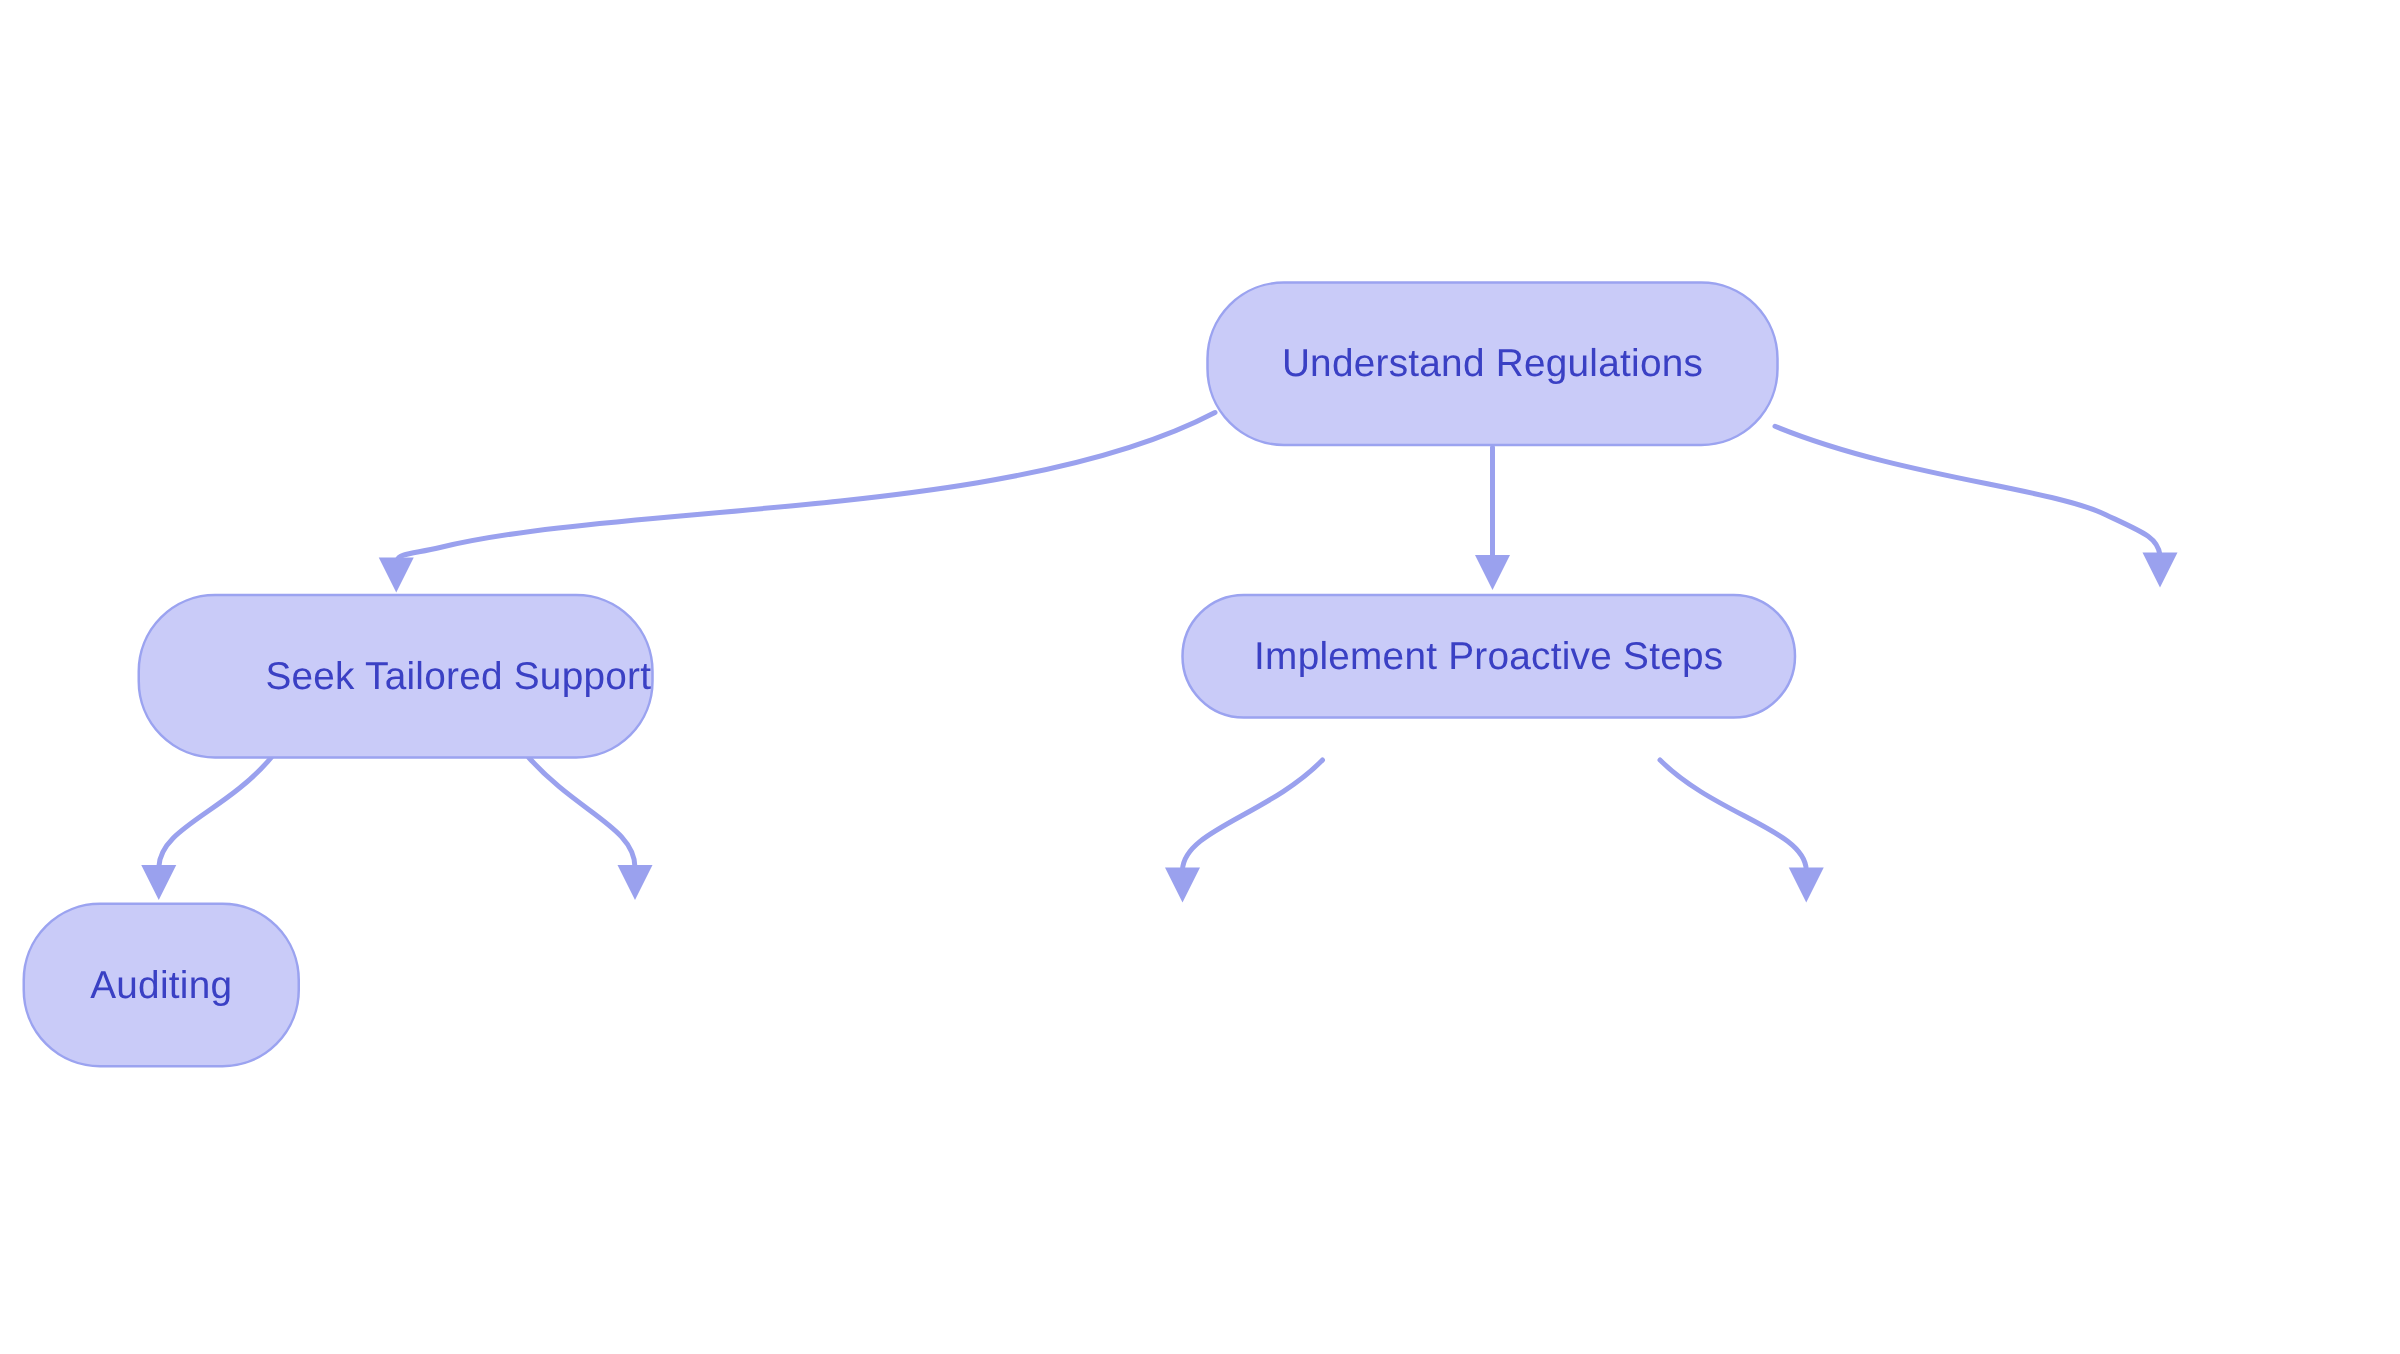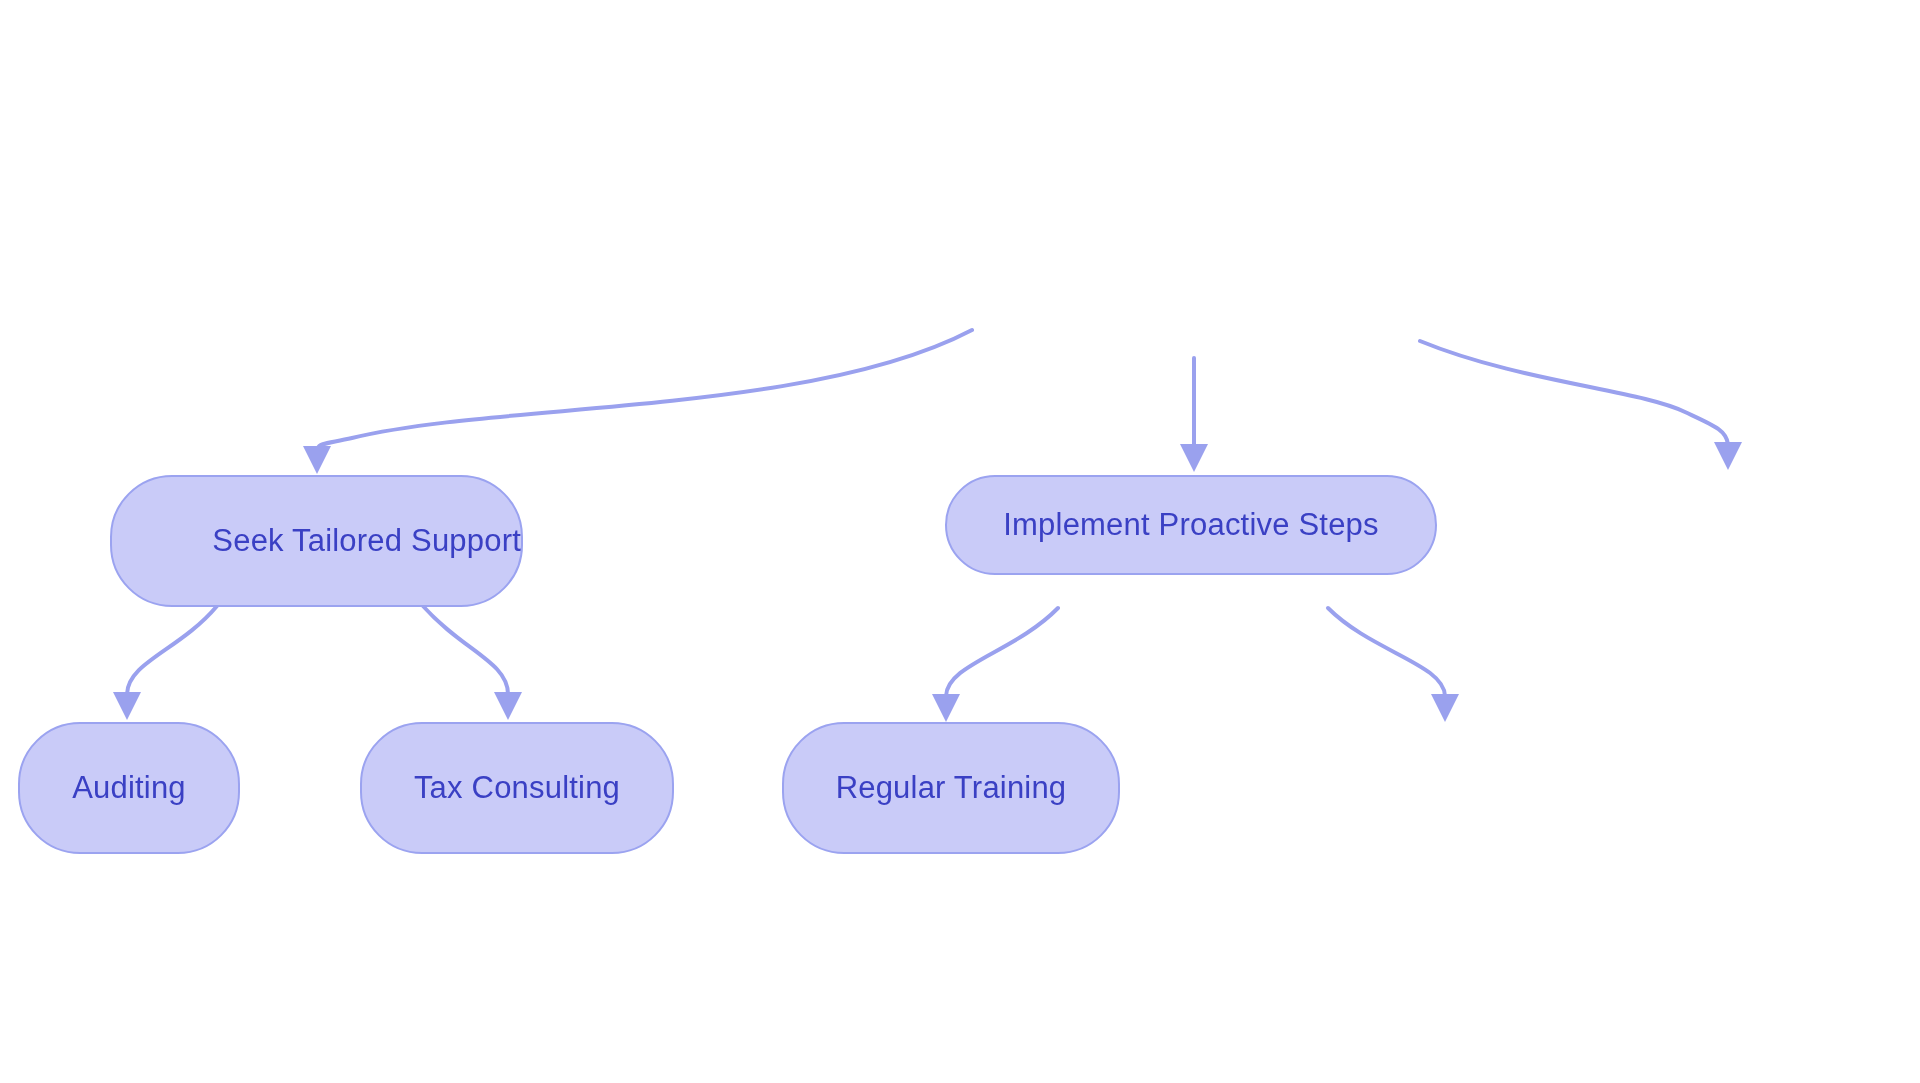--- a/index.html
+++ b/index.html
@@ -90,36 +90,33 @@
       <path class="edge-path" d="M 1058 608 C 1015 652, 947 664, 946 696"></path>
       <polygon class="arrowhead" points="932,694 960,694 946,722"></polygon>
     </g>
 
     <g>
       <path class="edge-path" d="M 1328 608 C 1372 652, 1444 664, 1445 696"></path>
       <polygon class="arrowhead" points="1431,694 1459,694 1445,722"></polygon>
     </g>
   </svg>
 
+  <div class="node" style="left:965px; top:225px; width:458px; height:132px;">
+    <span class="node-label">Understand Regulations</span>
+  </div>
 
   <div class="node" style="left:110px; top:475px; width:413px; height:132px;justify-content:flex-end;">
     <span class="node-label">Seek Tailored Support</span>
   </div>
 
   <div class="node" style="left:945px; top:475px; width:492px; height:100px;">
     <span class="node-label">Implement Proactive Steps</span>
   </div>
 
 
   <div class="node" style="left:18px; top:722px; width:222px; height:132px;">
     <span class="node-label">Auditing</span>
   </div>
 
-  <div class="node" style="left:360px; top:722px; width:314px; height:132px;">
-    <span class="node-label">Tax Consulting</span>
-  </div>
 
-  <div class="node" style="left:782px; top:722px; width:338px; height:132px;">
-    <span class="node-label">Regular Training</span>
-  </div>
 
 
 </div>
 
 </body></html>

